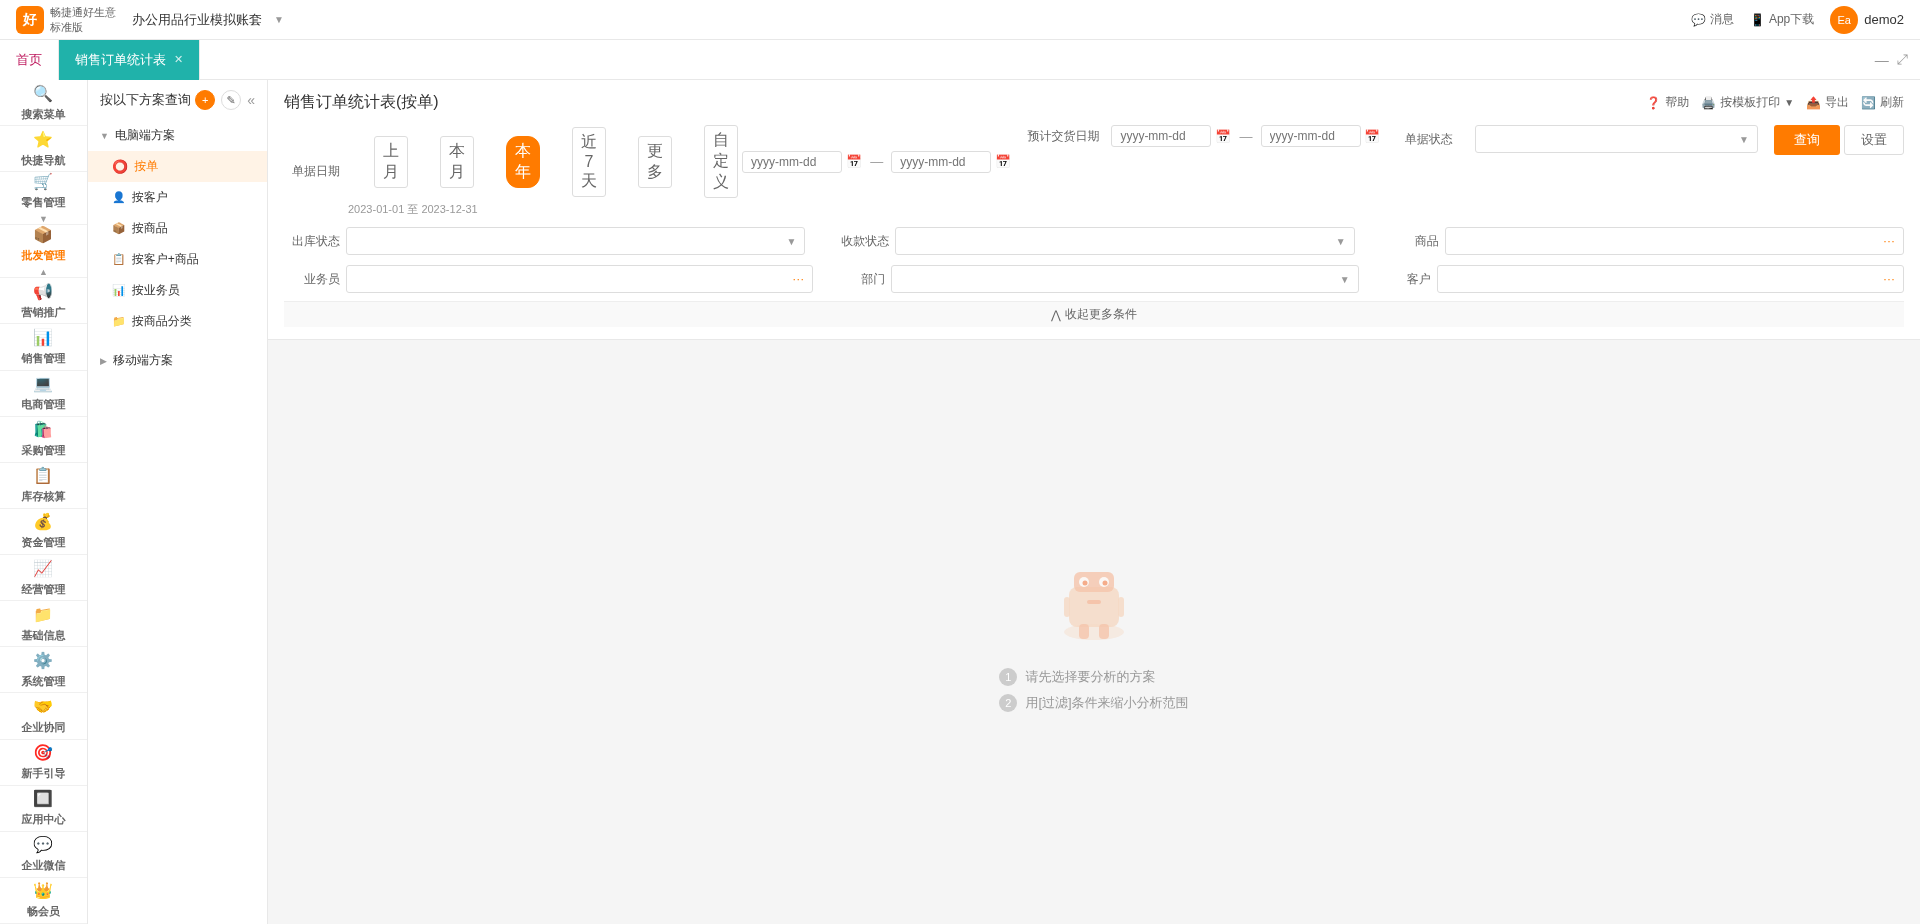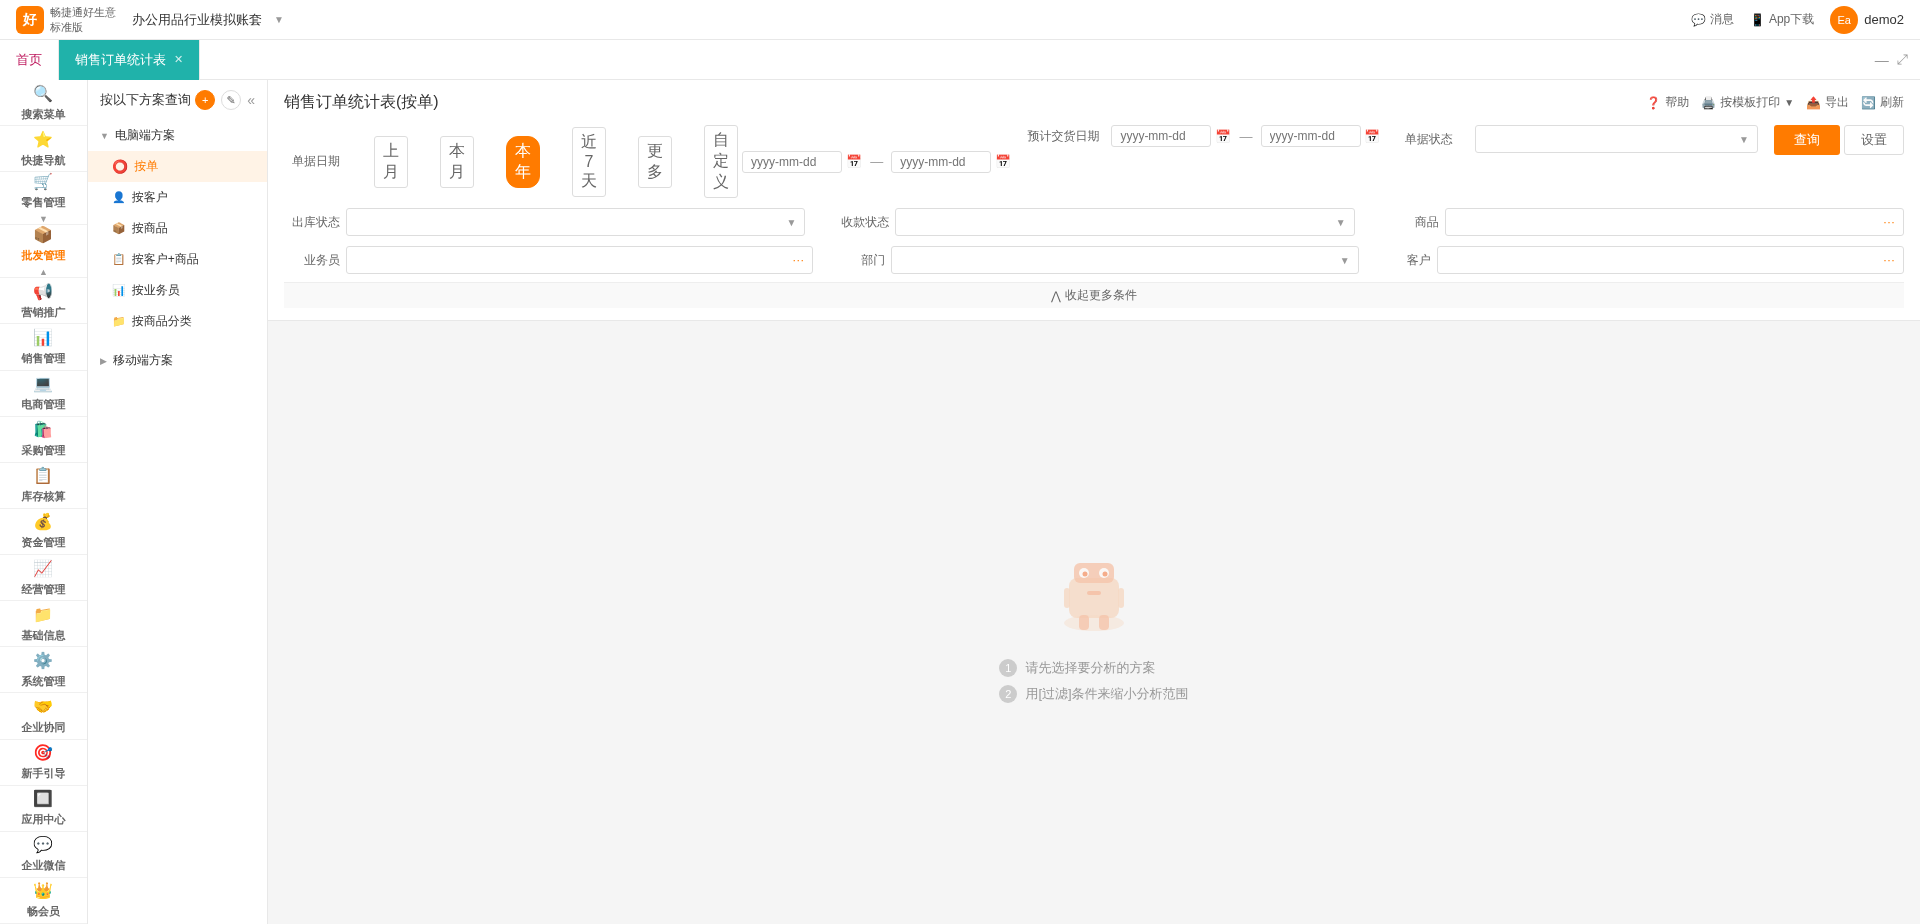--- a/index.html
+++ b/index.html
@@ -301,20 +301,21 @@
                 <button class="date-btn">更多</button>
                 <button class="date-btn">自定义</button>
                 <div style="display:flex;align-items:center;gap:4px;">
                   <input class="date-input" style="border: 1px solid rgb(221, 221, 221); border-radius: 3px; padding: 3px 8px; font-size: 12px; color: rgb(153, 153, 153); width: 100px; outline: none;" placeholder="yyyy-mm-dd">
                   <span class="calendar-icon">📅</span>
                   <span class="dash-sep">—</span>
                   <input class="date-input" style="border: 1px solid rgb(221, 221, 221); border-radius: 3px; padding: 3px 8px; font-size: 12px; color: rgb(153, 153, 153); width: 100px; outline: none;" placeholder="yyyy-mm-dd">
                   <span class="calendar-icon">📅</span>
                 </div>
               </div>
+              <div style="font-size:11px;color:#999;padding-left:2px;">2023-01-01 至 2023-12-31</div>
             </div>
           </div>
 
           <div style="display:flex;align-items:center;gap:12px;">
             <span class="filter-label" style="min-width:72px;">预计交货日期</span>
             <div style="display:flex;align-items:center;gap:4px;">
               <input class="date-input" style="border: 1px solid rgb(221, 221, 221); border-radius: 3px; padding: 3px 8px; font-size: 12px; color: rgb(153, 153, 153); width: 100px; outline: none;" placeholder="yyyy-mm-dd">
               <span class="calendar-icon">📅</span>
               <span class="dash-sep">—</span>
               <input class="date-input" style="border: 1px solid rgb(221, 221, 221); border-radius: 3px; padding: 3px 8px; font-size: 12px; color: rgb(153, 153, 153); width: 100px; outline: none;" placeholder="yyyy-mm-dd">

